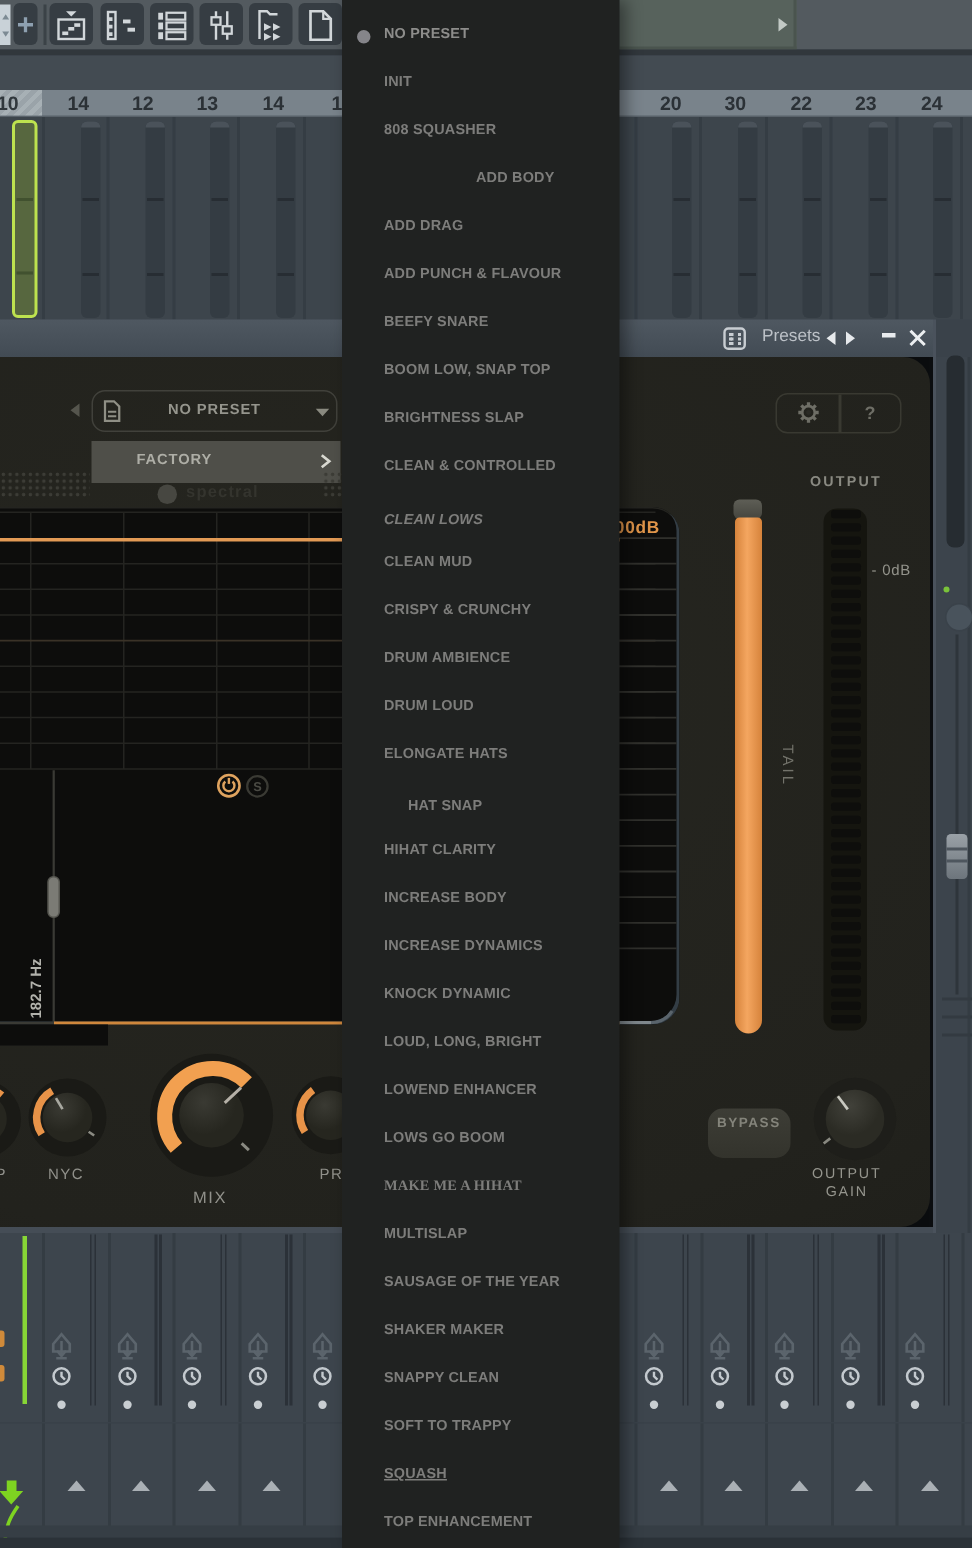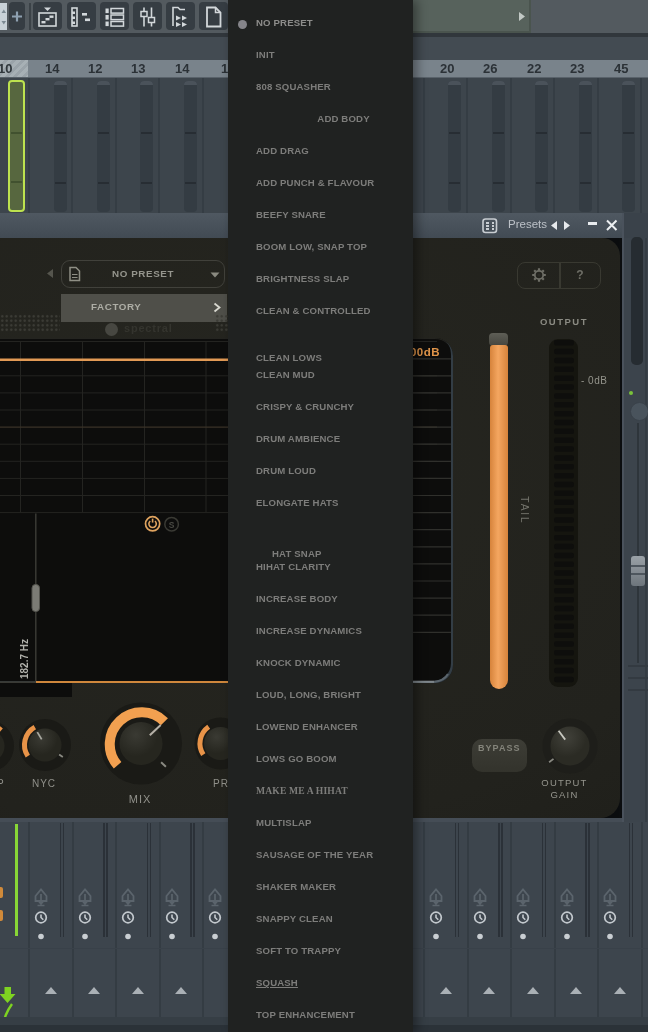--- a/index.html
+++ b/index.html
@@ -105,24 +105,24 @@
   <div class="abs" id="band"></div>
   <div class="abs" id="numrow">
     <div id="sel10" style="background:repeating-linear-gradient(135deg,#a7b0b5 0 3px,#9aa3a9 3px 6px);"></div>
     <div class="num" style="left:-2px;color:#30373c;">10</div>
     <div class="num" style="left:45px;">14</div>
     <div class="num" style="left:88px;">12</div>
     <div class="num" style="left:131px;">13</div>
     <div class="num" style="left:175px;">14</div>
     <div class="num" style="left:221px;">15</div>
     <div class="num" style="left:440px;">20</div>
-    <div class="num" style="left:483px;">26</div>
+    <div class="num" style="left:483px;">30</div>
     <div class="num" style="left:527px;">22</div>
     <div class="num" style="left:570px;">23</div>
-    <div class="num" style="left:614px;">45</div>
+    <div class="num" style="left:614px;">24</div>
   </div>
   <div class="abs" id="fadearea">
     <div class="sep" style="left:28px;"></div>
     <div class="sep" style="left:71px;"></div>
     <div class="sep" style="left:115px;"></div>
     <div class="sep" style="left:158px;"></div>
     <div class="sep" style="left:202px;"></div>
     <div class="sep" style="left:423px;"></div>
     <div class="sep" style="left:466px;"></div>
     <div class="sep" style="left:510px;"></div>
@@ -560,27 +560,27 @@
     <div class="mi" style="top:17px;color:#8d8d8b;">NO PRESET</div>
     <div class="mi" style="top:49px;color:#7d7d7b;">INIT</div>
     <div class="mi" style="top:81px;color:#7d7d7b;">808 SQUASHER</div>
     <div class="mi" style="top:113px;color:#7d7d7b;text-align:center;">ADD BODY</div>
     <div class="mi" style="top:145px;color:#7d7d7b;">ADD DRAG</div>
     <div class="mi" style="top:177px;color:#7d7d7b;">ADD PUNCH &amp; FLAVOUR</div>
     <div class="mi" style="top:209px;color:#7d7d7b;">BEEFY SNARE</div>
     <div class="mi" style="top:241px;color:#7d7d7b;">BOOM LOW, SNAP TOP</div>
     <div class="mi" style="top:273px;color:#7d7d7b;">BRIGHTNESS SLAP</div>
     <div class="mi" style="top:305px;color:#7d7d7b;">CLEAN &amp; CONTROLLED</div>
-    <div class="mi" style="top:352px;color:#7d7d7b;">CLEAN LOWS</div>
+    <div class="mi" style="top:341px;color:#7d7d7b;font-style:italic;">CLEAN LOWS</div>
     <div class="mi" style="top:369px;color:#7d7d7b;">CLEAN MUD</div>
     <div class="mi" style="top:401px;color:#7d7d7b;">CRISPY &amp; CRUNCHY</div>
     <div class="mi" style="top:433px;color:#7d7d7b;">DRUM AMBIENCE</div>
     <div class="mi" style="top:465px;color:#7d7d7b;">DRUM LOUD</div>
     <div class="mi" style="top:497px;color:#7d7d7b;">ELONGATE HATS</div>
-    <div class="mi" style="top:548px;color:#7d7d7b;padding-left:16px;">HAT SNAP</div>
+    <div class="mi" style="top:532px;color:#7d7d7b;padding-left:16px;">HAT SNAP</div>
     <div class="mi" style="top:561px;color:#7d7d7b;">HIHAT CLARITY</div>
     <div class="mi" style="top:593px;color:#7d7d7b;">INCREASE BODY</div>
     <div class="mi" style="top:625px;color:#7d7d7b;">INCREASE DYNAMICS</div>
     <div class="mi" style="top:657px;color:#7d7d7b;">KNOCK DYNAMIC</div>
     <div class="mi" style="top:689px;color:#7d7d7b;">LOUD, LONG, BRIGHT</div>
     <div class="mi" style="top:721px;color:#7d7d7b;">LOWEND ENHANCER</div>
     <div class="mi" style="top:753px;color:#7d7d7b;">LOWS GO BOOM</div>
     <div class="mi" style="top:785px;color:#7d7d7b;font-family:Liberation Serif, serif;">MAKE ME A HIHAT</div>
     <div class="mi" style="top:817px;color:#7d7d7b;">MULTISLAP</div>
     <div class="mi" style="top:849px;color:#7d7d7b;">SAUSAGE OF THE YEAR</div>

